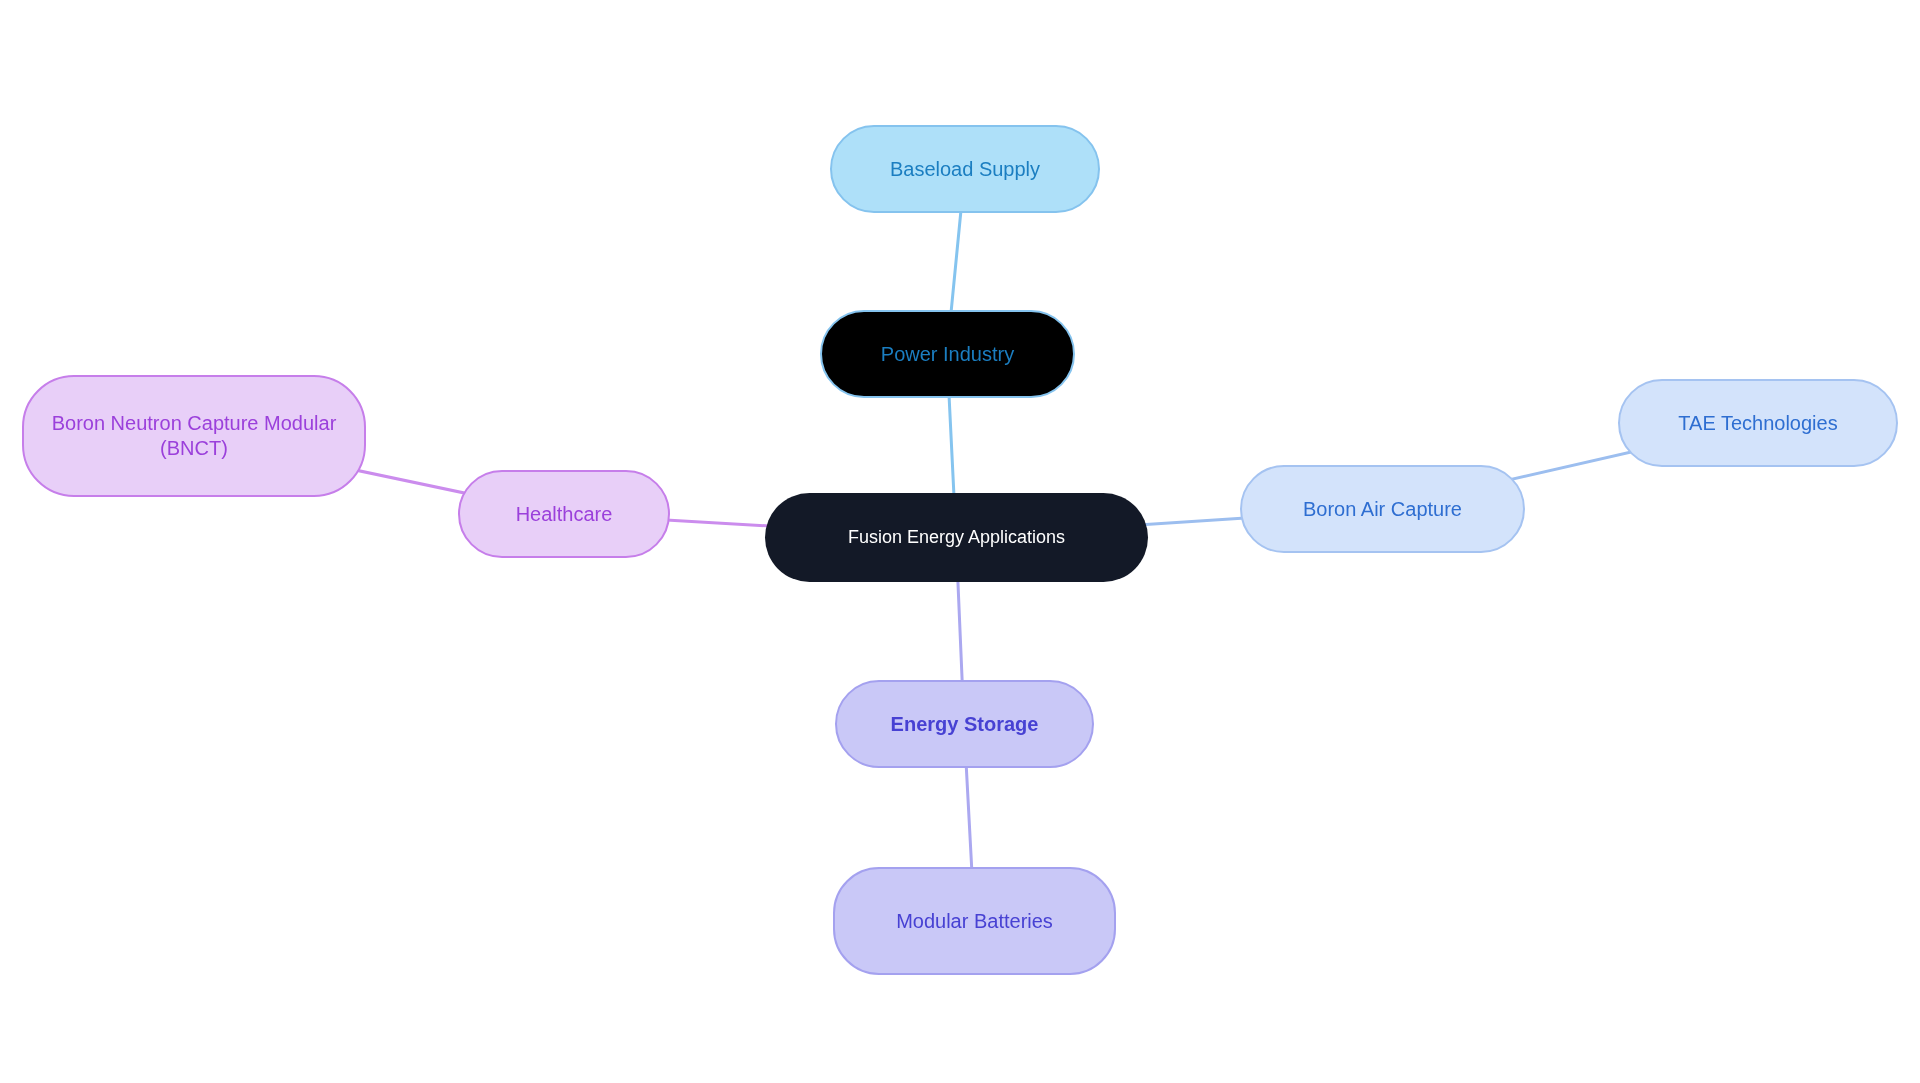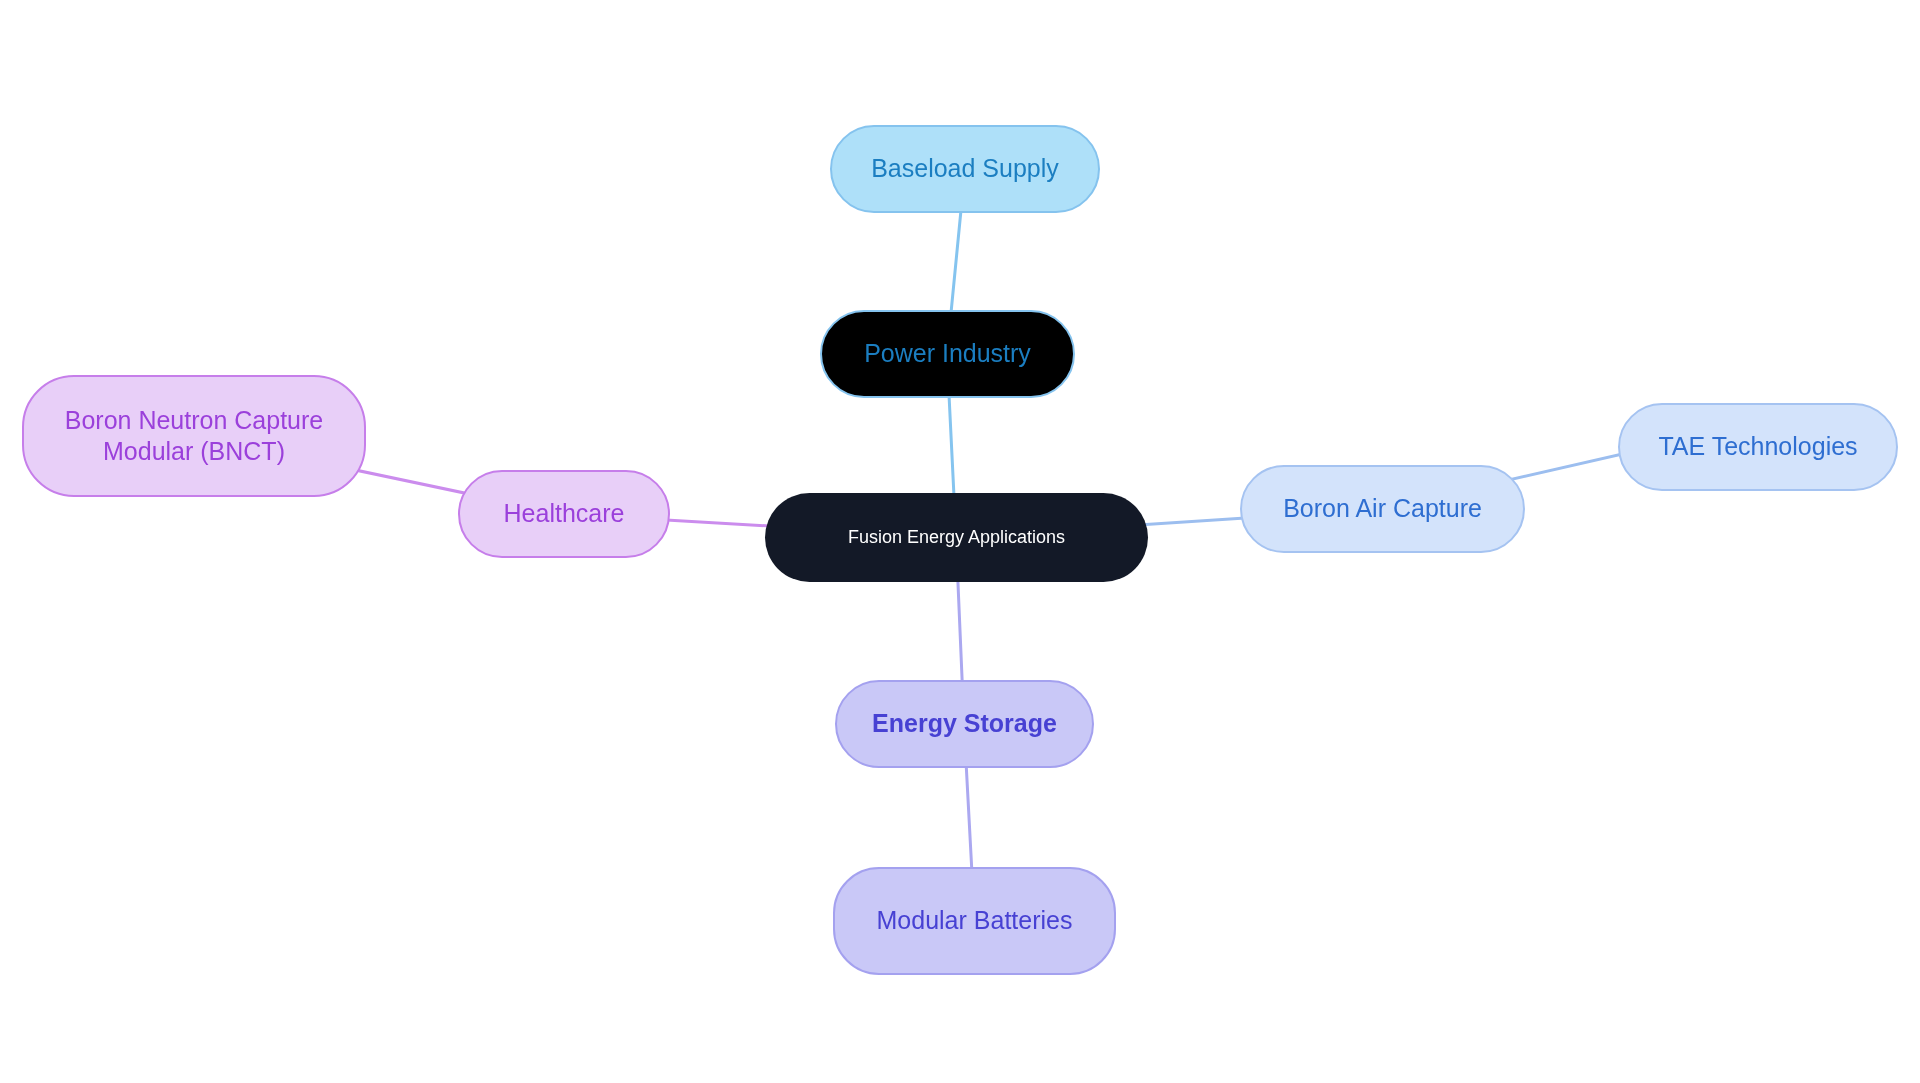--- a/index.html
+++ b/index.html
@@ -26,35 +26,35 @@
   .node {
     position: absolute;
     z-index: 2;
     display: flex;
     align-items: center;
     justify-content: center;
     text-align: center;
     box-sizing: border-box;
     border: 2px solid transparent;
     border-radius: 46px;
-    font-size: 25px;
+    font-size: 20px;
     line-height: 1.25;
     padding: 0 20px;
     cursor: default;
   }
   .node.root {
     border: none;
     font-size: 18px;
   }
   
   .n-root      { left: 765px;  top: 493px; width: 383px; height: 89px;  }
   .n-power     { left: 820px;  top: 310px; width: 255px; height: 88px;  }
   .n-baseload  { left: 830px;  top: 125px; width: 270px; height: 88px;  }
   .n-dac       { left: 1240px; top: 465px; width: 285px; height: 88px;  }
-  .n-tae       { left: 1618px; top: 379px; width: 280px; height: 88px; margin-top: 24px;  }
+  .n-tae       { left: 1618px; top: 379px; width: 280px; height: 88px;  }
   .n-health    { left: 458px;  top: 470px; width: 212px; height: 88px;  }
   .n-bnct      { left: 22px;   top: 375px; width: 344px; height: 122px; border-radius: 52px; }
   .n-storage   { left: 835px;  top: 680px; width: 259px; height: 88px;  }
   .n-batteries { left: 833px;  top: 867px; width: 283px; height: 108px;  }
 </style>
 </head>
 <body>
 
 <div class="canvas">
 

